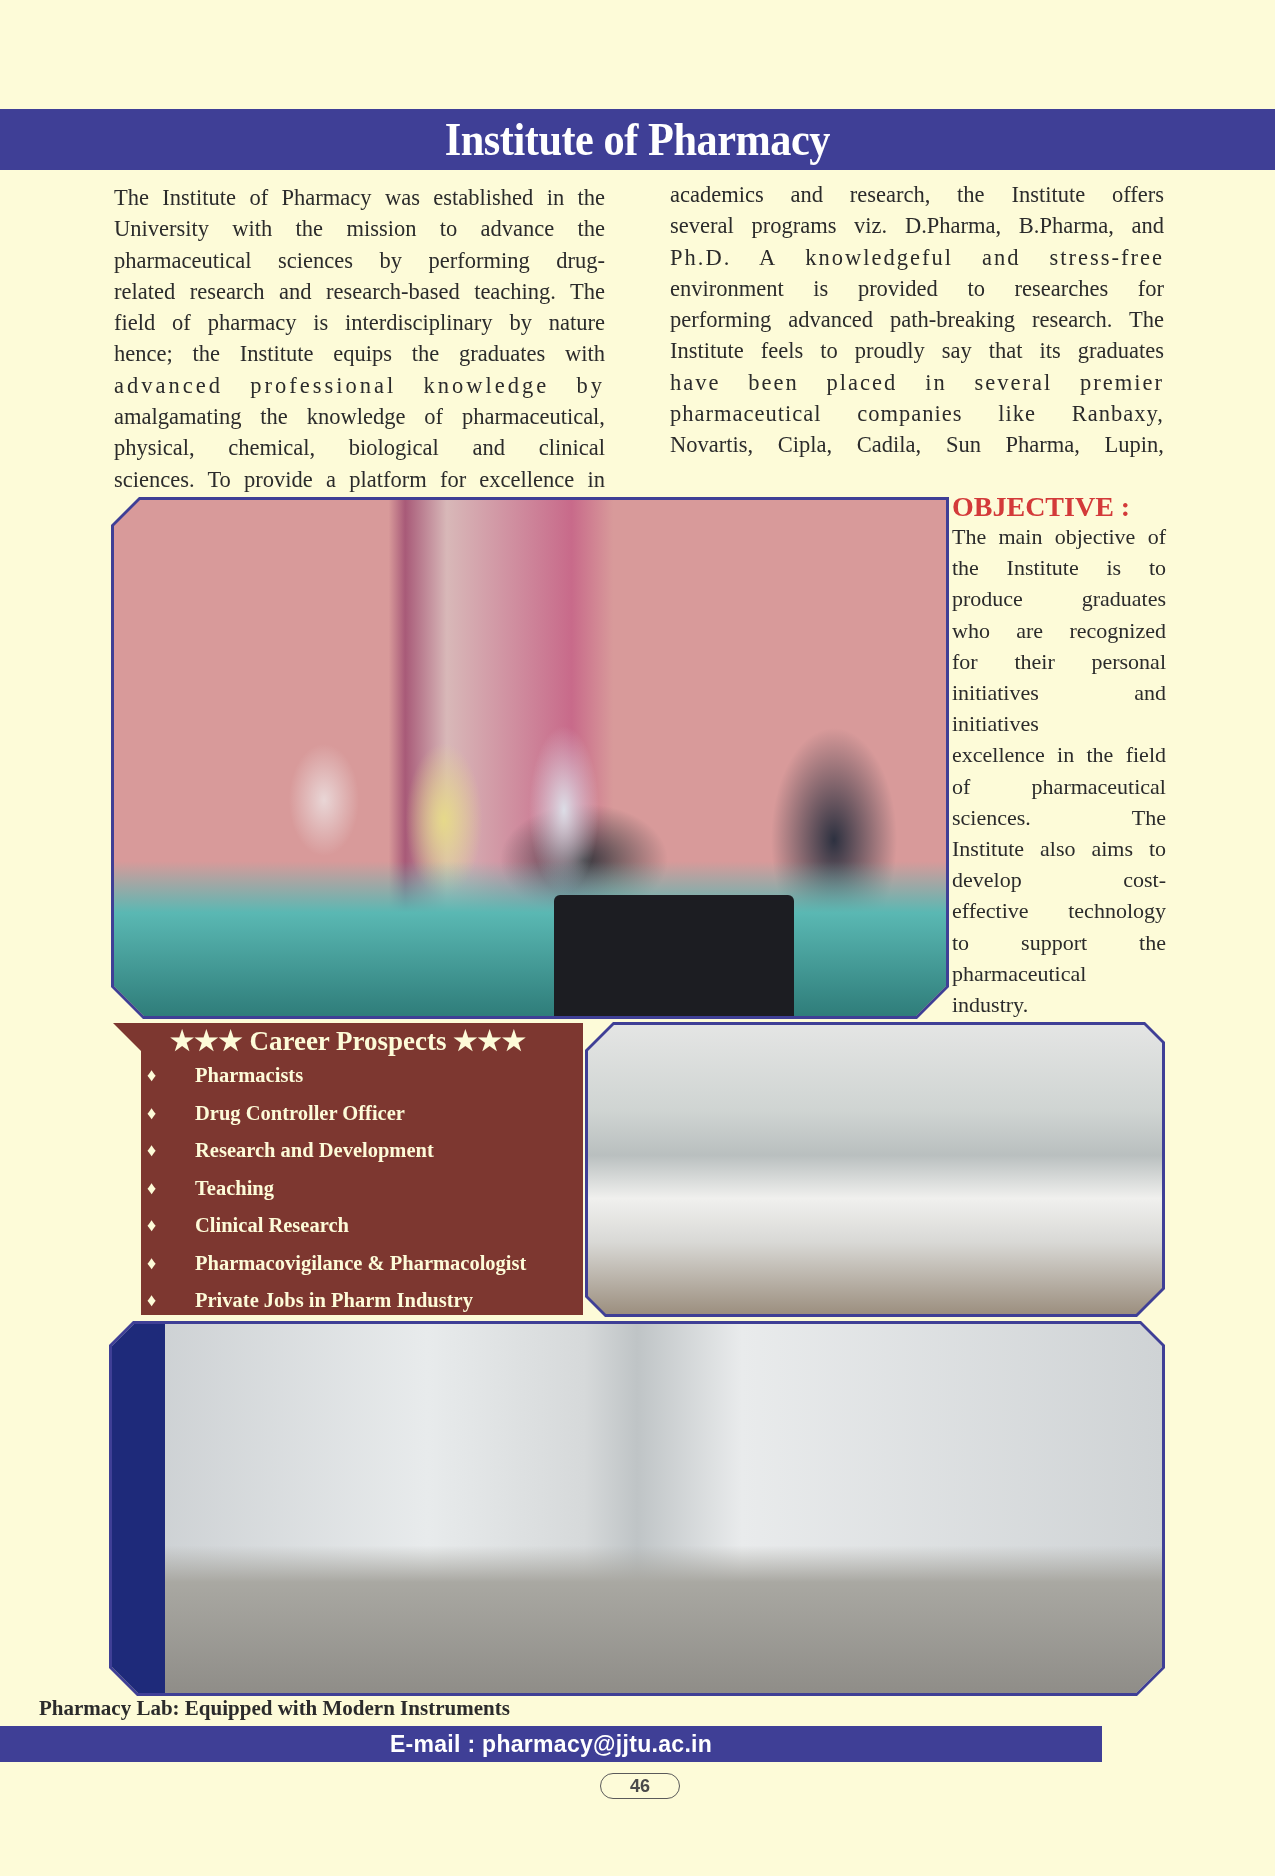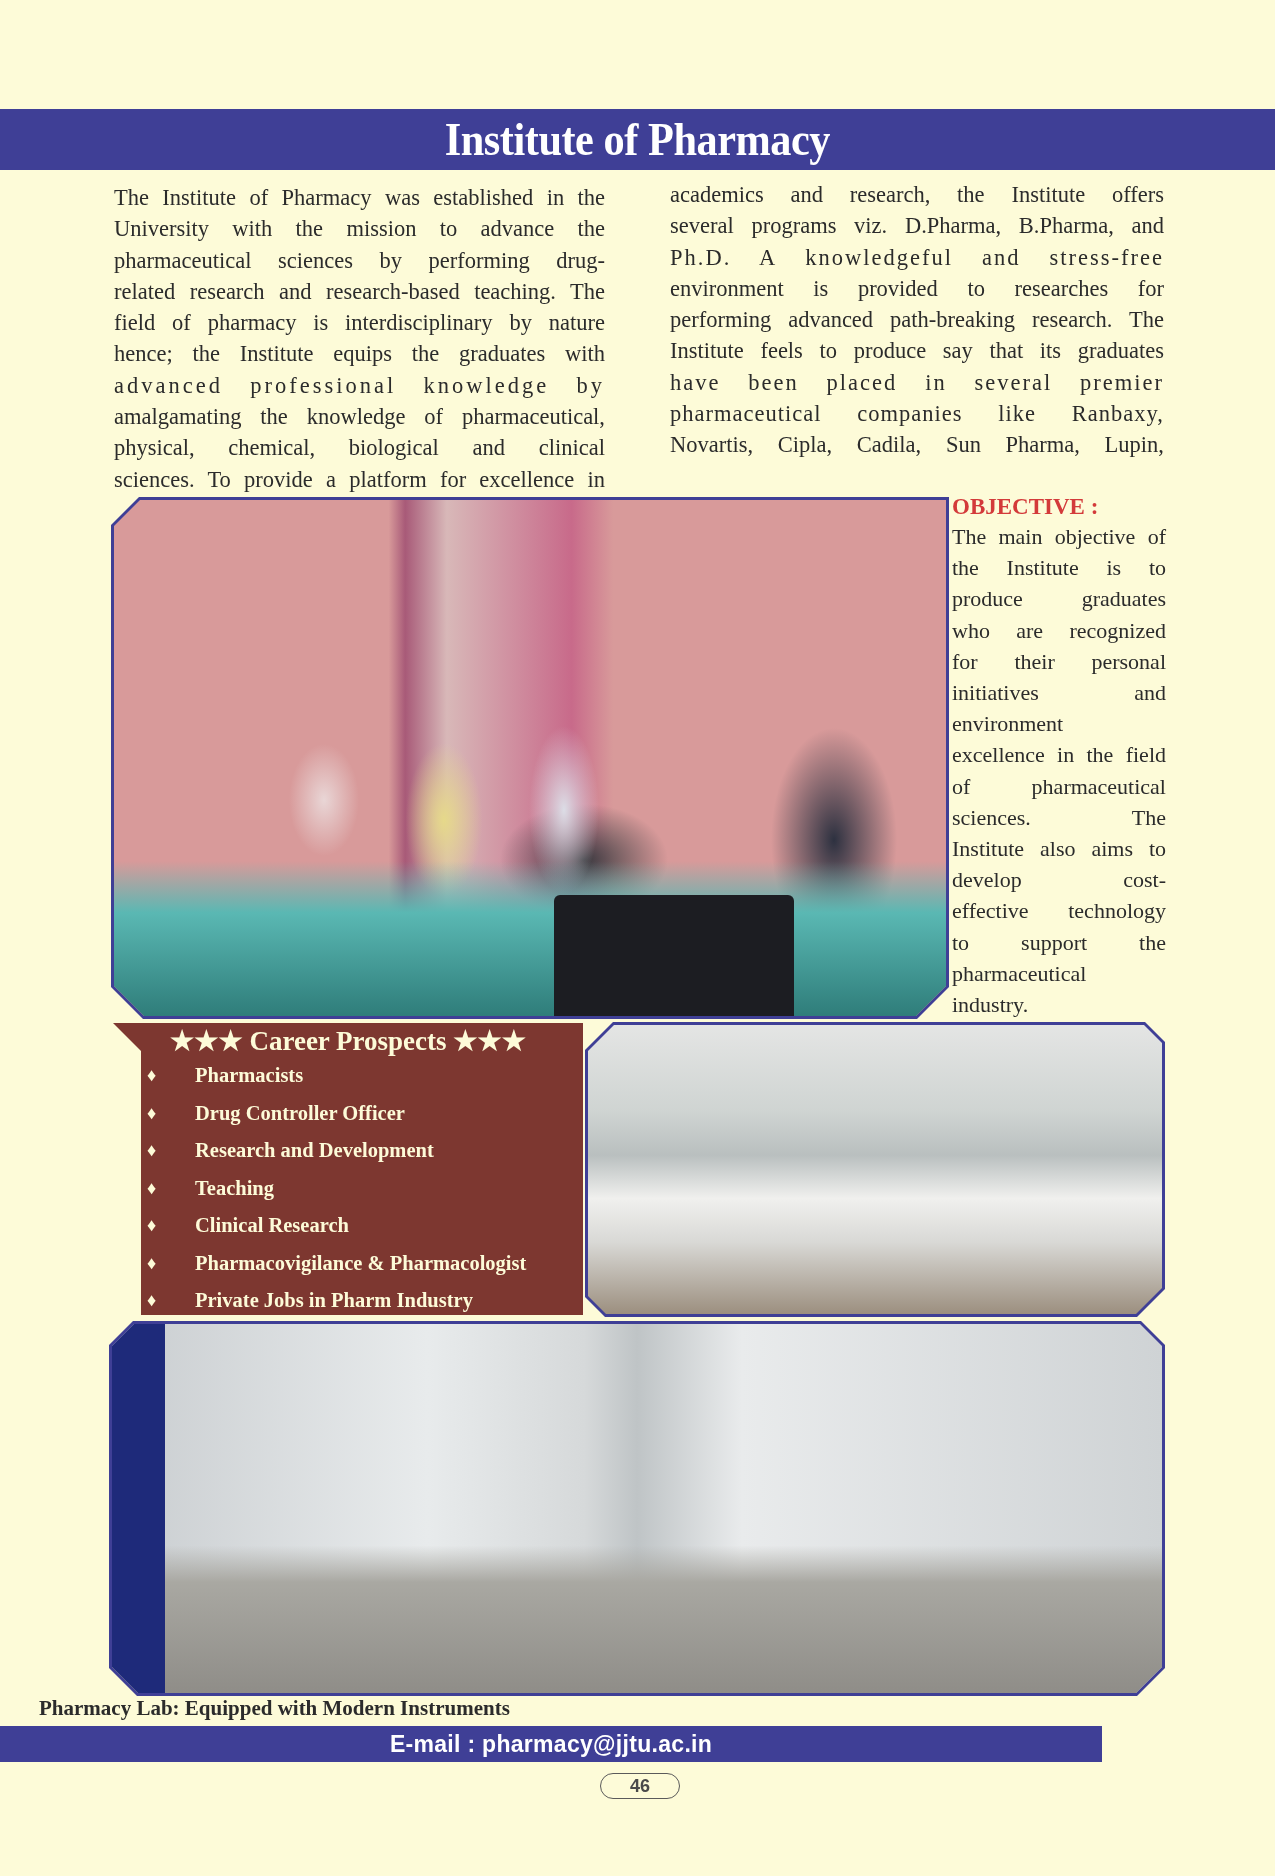--- a/index.html
+++ b/index.html
@@ -5,21 +5,21 @@
   html, body { margin:0; padding:0; }
   body { width:1275px; height:1876px; background:#fdfbd8; position:relative; overflow:hidden; font-family:"Liberation Serif", serif; color:#2a2a2a; }
   .title-bar { position:absolute; left:0; top:109px; width:1275px; height:61px; background:#3f3f96; display:flex; align-items:center; justify-content:center; }
   .title-bar h1 { margin:0; color:#fff; font-family:"Liberation Serif", serif; font-weight:bold; font-size:46px; letter-spacing:-0.5px; transform:scaleX(0.92); }
   .col { position:absolute; font-size:22.5px; line-height:31.3px; text-align:justify; text-align-last:justify; color:#2b2b2b; }
   .col p { margin:0; }
   .col-left { left:114px; top:182px; width:491px; }
   .col-right { left:670px; top:179px; width:494px; }
   .col .last { text-align-last:left; }
   .objective { position:absolute; left:952px; top:493px; width:214px; }
-  .objective h3 { margin:0; color:#d33a3a; font-size:23px; font-weight:bold; line-height:28px; }
+  .objective h3 { margin:0; color:#d33a3a; font-size:28px; font-weight:bold; line-height:28px; }
   .objective .body { font-size:22px; line-height:31.2px; text-align:justify; text-align-last:justify; color:#2b2b2b; }
   .objective .body span { display:block; }
   .objective .body span.last { text-align-last:left; }
   .frame { position:absolute; background:#3f3f96; }
   .frame .inner { position:absolute; left:3px; top:3px; right:3px; bottom:3px; }
   .photo1 { left:111px; top:497px; width:838px; height:522px; clip-path:polygon(28px 0,100% 0,100% calc(100% - 32px),calc(100% - 32px) 100%,32px 100%,0 calc(100% - 32px),0 28px); }
   .photo1 .inner { clip-path:polygon(26px 0,100% 0,100% calc(100% - 30px),calc(100% - 30px) 100%,30px 100%,0 calc(100% - 30px),0 26px);
     background:
       linear-gradient(180deg, transparent 0, transparent 70%, #5ab8b3 80%, #2f7d7a 100%),
       radial-gradient(ellipse 50px 80px at 210px 300px, #e9d6d6, transparent 70%),
@@ -71,42 +71,42 @@
   <p>physical, chemical, biological and clinical</p>
   <p>sciences. To provide a platform for excellence in</p>
 </div>
 
 <div class="col col-right">
   <p>academics and research, the Institute offers</p>
   <p>several programs viz. D.Pharma, B.Pharma, and</p>
   <p style="letter-spacing:2px">Ph.D. A knowledgeful and stress-free</p>
   <p>environment is provided to researches for</p>
   <p>performing advanced path-breaking research. The</p>
-  <p>Institute feels to produce say that its graduates</p>
+  <p>Institute feels to proudly say that its graduates</p>
   <p style="letter-spacing:2px">have been placed in several premier</p>
   <p style="letter-spacing:1px">pharmaceutical companies like Ranbaxy,</p>
   <p>Novartis, Cipla, Cadila, Sun Pharma, Lupin,</p>
 </div>
 
 <div class="frame photo1">
   <div class="inner">
     <div class="laptop"></div>
   </div>
 </div>
 
 <div class="objective">
   <h3>OBJECTIVE :</h3>
   <div class="body">
     <span>The main objective of</span>
     <span>the Institute is to</span>
     <span>produce graduates</span>
     <span>who are recognized</span>
     <span>for their personal</span>
     <span>initiatives and</span>
-    <span>environment</span>
+    <span>initiatives</span>
     <span>excellence in the field</span>
     <span>of pharmaceutical</span>
     <span>sciences. The</span>
     <span>Institute also aims to</span>
     <span>develop cost-</span>
     <span>effective technology</span>
     <span>to support the</span>
     <span>pharmaceutical</span>
     <span class="last">industry.</span>
   </div>

